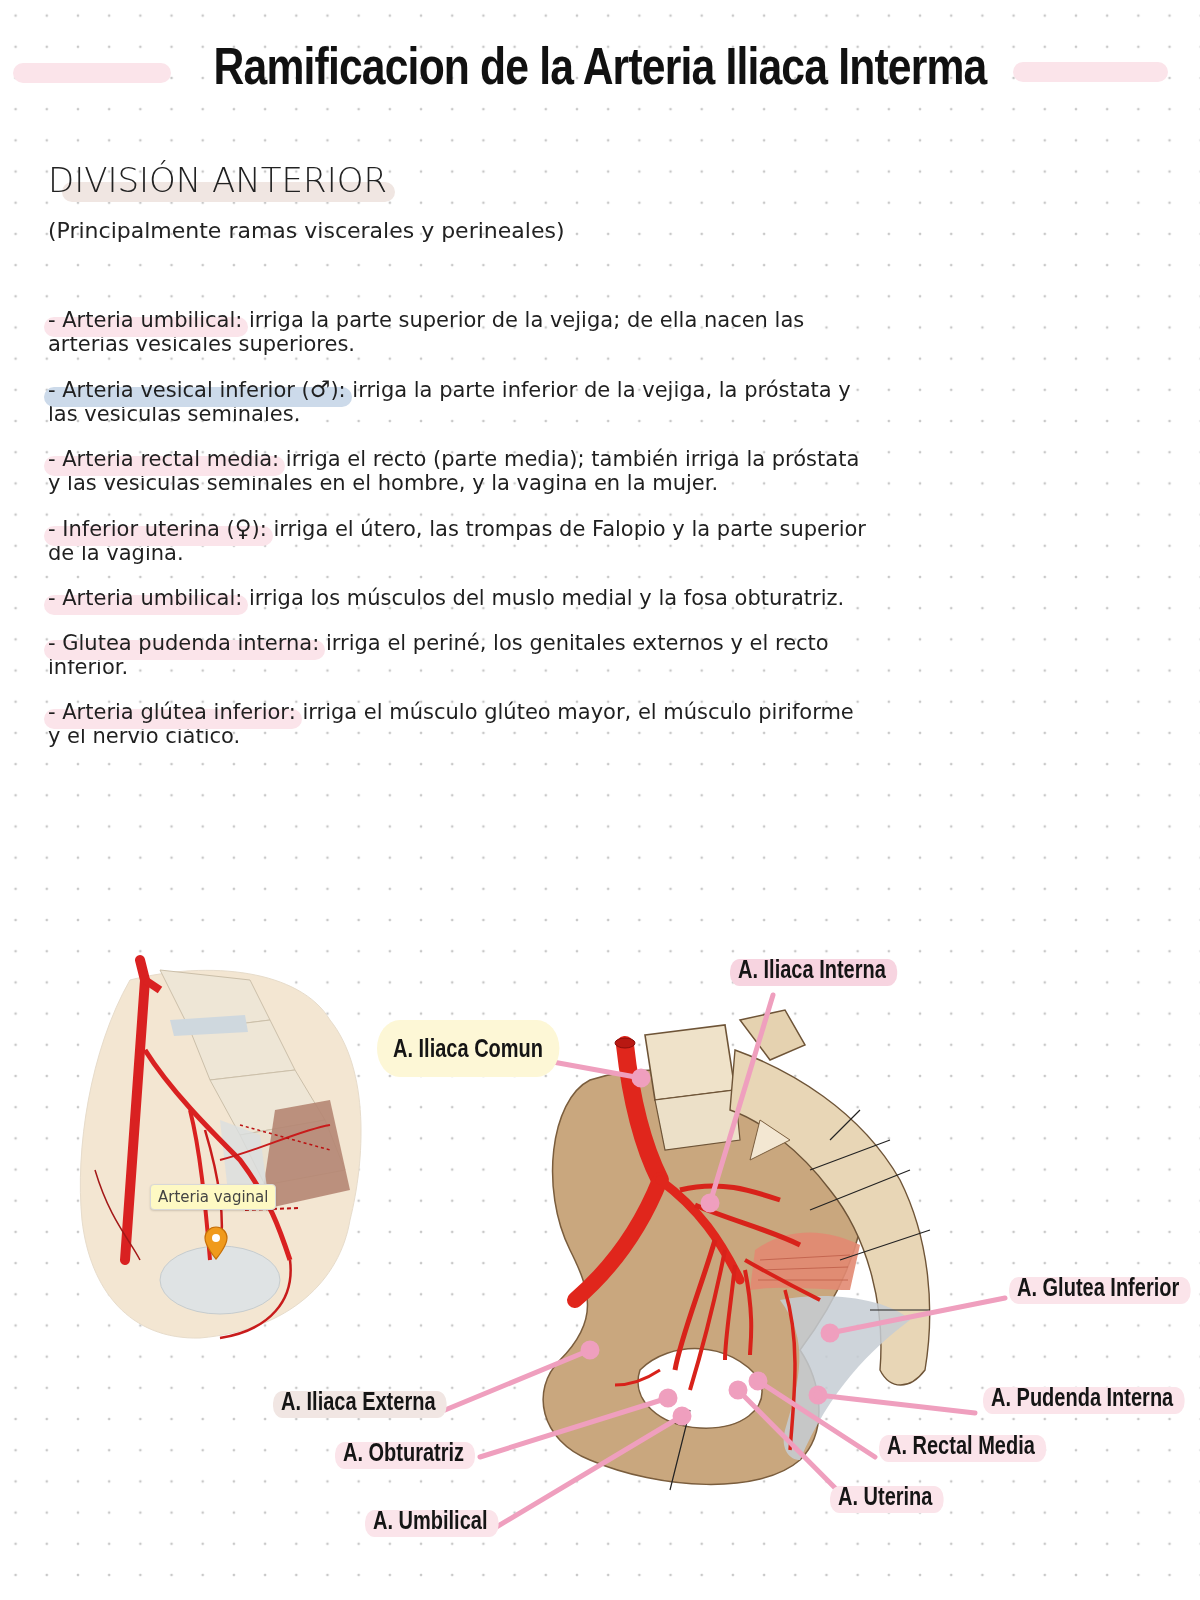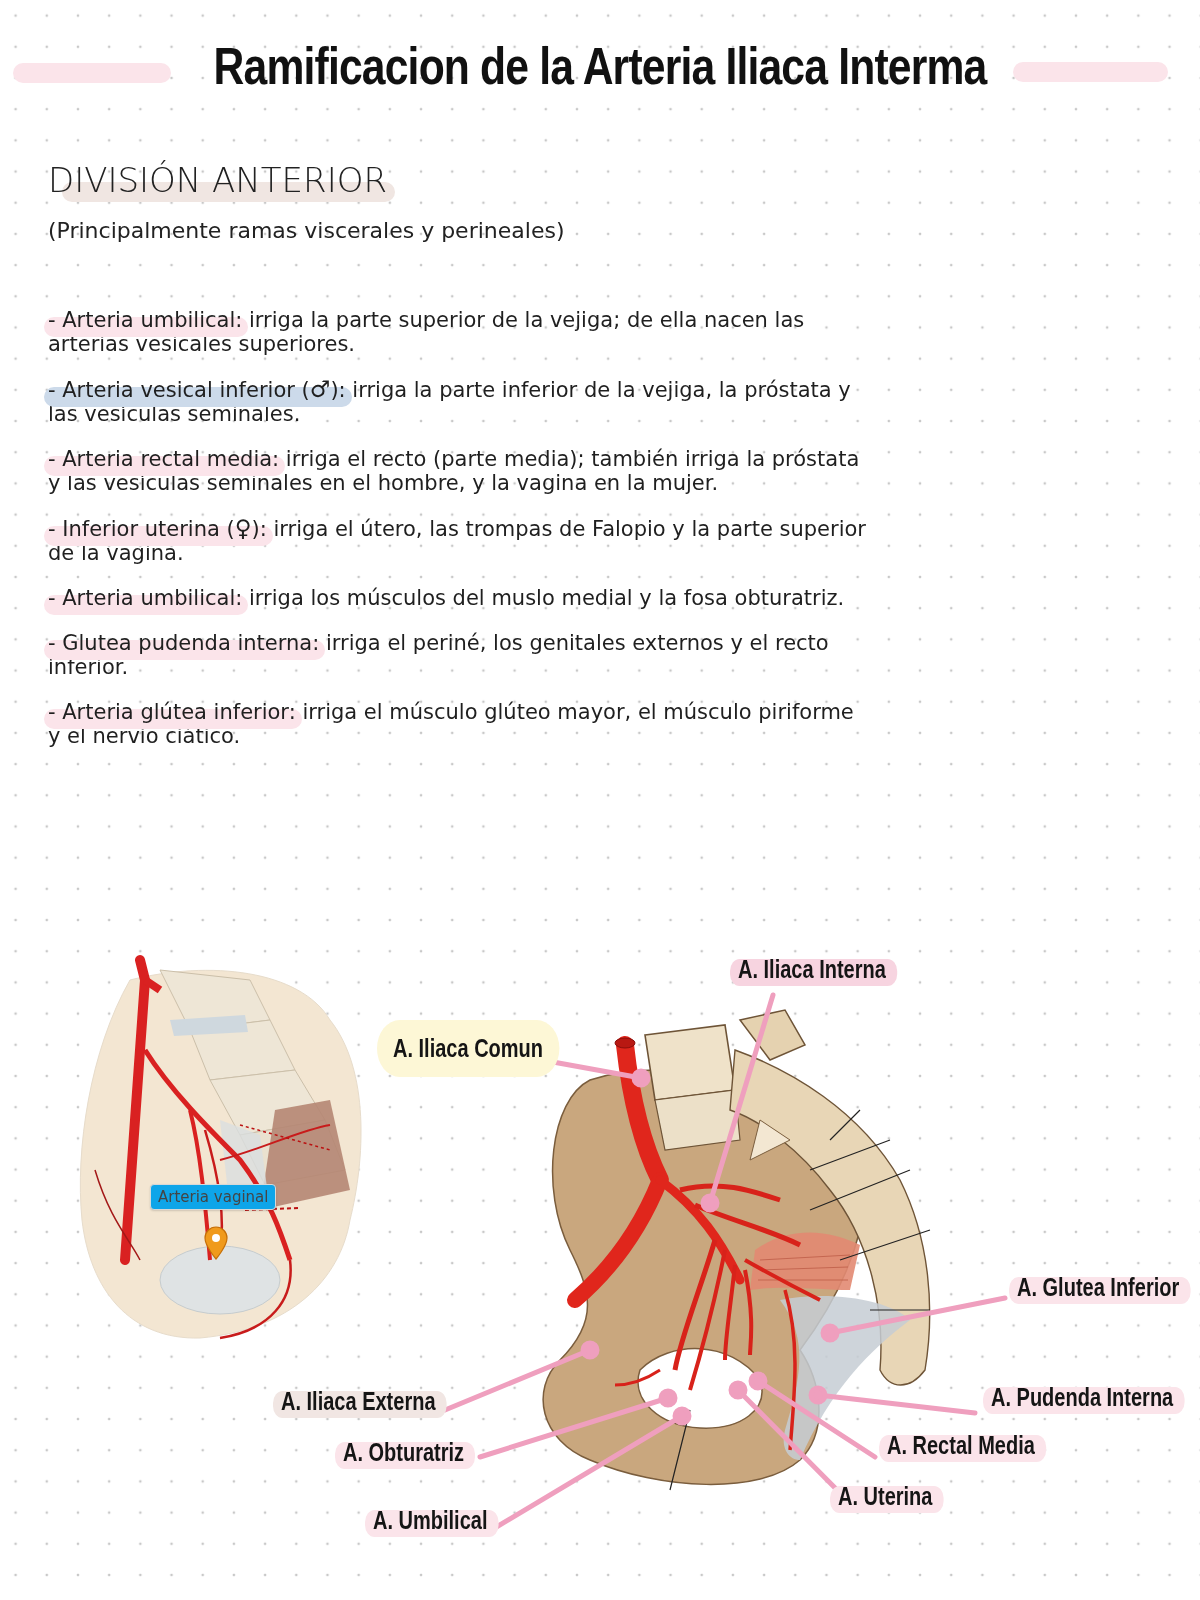--- a/index.html
+++ b/index.html
@@ -98,21 +98,21 @@
     <path d="M75 20 L90 30" stroke="#d92121" stroke-width="8" fill="none"></path>
     <path d="M75 90 C100 130 140 170 170 200 C200 240 210 270 220 300" stroke="#d92121" stroke-width="5" fill="none"></path>
     <path d="M120 150 C130 190 135 240 140 300" stroke="#d92121" stroke-width="4" fill="none"></path>
     <path d="M135 170 C150 220 155 260 150 290" stroke="#c81b1b" stroke-width="2.5" fill="none"></path>
     <path d="M150 200 C190 190 230 170 260 165" stroke="#c81b1b" stroke-width="2" fill="none"></path>
     <path d="M170 165 L260 190" stroke="#b11" stroke-width="1.5" stroke-dasharray="3 3" fill="none"></path>
     <path d="M175 250 L230 248" stroke="#b11" stroke-width="2" stroke-dasharray="4 3" fill="none"></path>
     <path d="M220 300 C225 340 200 370 150 378" stroke="#c81b1b" stroke-width="2.5" fill="none"></path>
     <path d="M25 210 C40 260 60 280 70 300" stroke="#a31818" stroke-width="1.5" fill="none"></path>
   </svg>
-  <div style="position:absolute;left:80px;top:224px;background:#0ea5e9;border:1px solid #d8d8d8;border-radius:4px;padding:3px 7px;font-family:'DejaVu Sans',sans-serif;font-size:15px;color:#444;box-shadow:0 1px 2px rgba(0,0,0,.15);">Arteria vaginal</div>
+  <div style="position:absolute;left:80px;top:224px;background:#fef9c3;border:1px solid #d8d8d8;border-radius:4px;padding:3px 7px;font-family:'DejaVu Sans',sans-serif;font-size:15px;color:#444;box-shadow:0 1px 2px rgba(0,0,0,.15);">Arteria vaginal</div>
   <svg style="position:absolute;left:133px;top:266px;" width="26" height="34" viewBox="0 0 26 34">
     <path d="M13 33 C13 33 2 20 2 12 A11 11 0 0 1 24 12 C24 20 13 33 13 33 Z" fill="#f09a1c" stroke="#c56f08" stroke-width="1.2"></path>
     <circle cx="13" cy="12" r="4" fill="#fff"></circle>
   </svg>
 </div>
 
 <div class="fig-right">
   <svg width="440" height="540" viewBox="0 0 440 540">
 
     <path d="M60 90 C20 110 10 200 40 260 C60 300 70 330 30 370 C0 400 10 450 60 470 C130 500 230 505 270 470 C300 440 290 390 270 360 C300 320 320 280 330 240 C320 200 300 150 260 120 C200 80 120 70 60 90 Z" fill="#c9a77e" stroke="#7a5d3d" stroke-width="1.5"></path>

